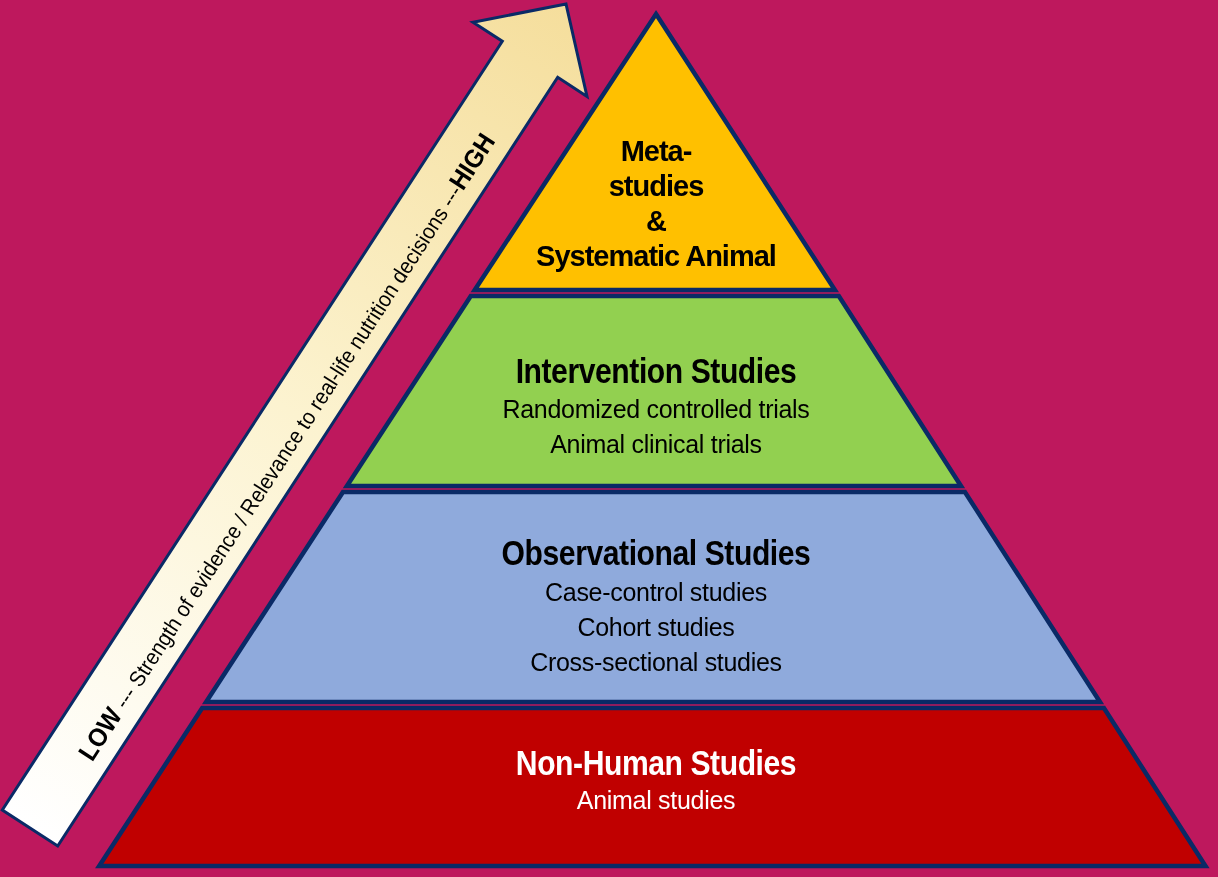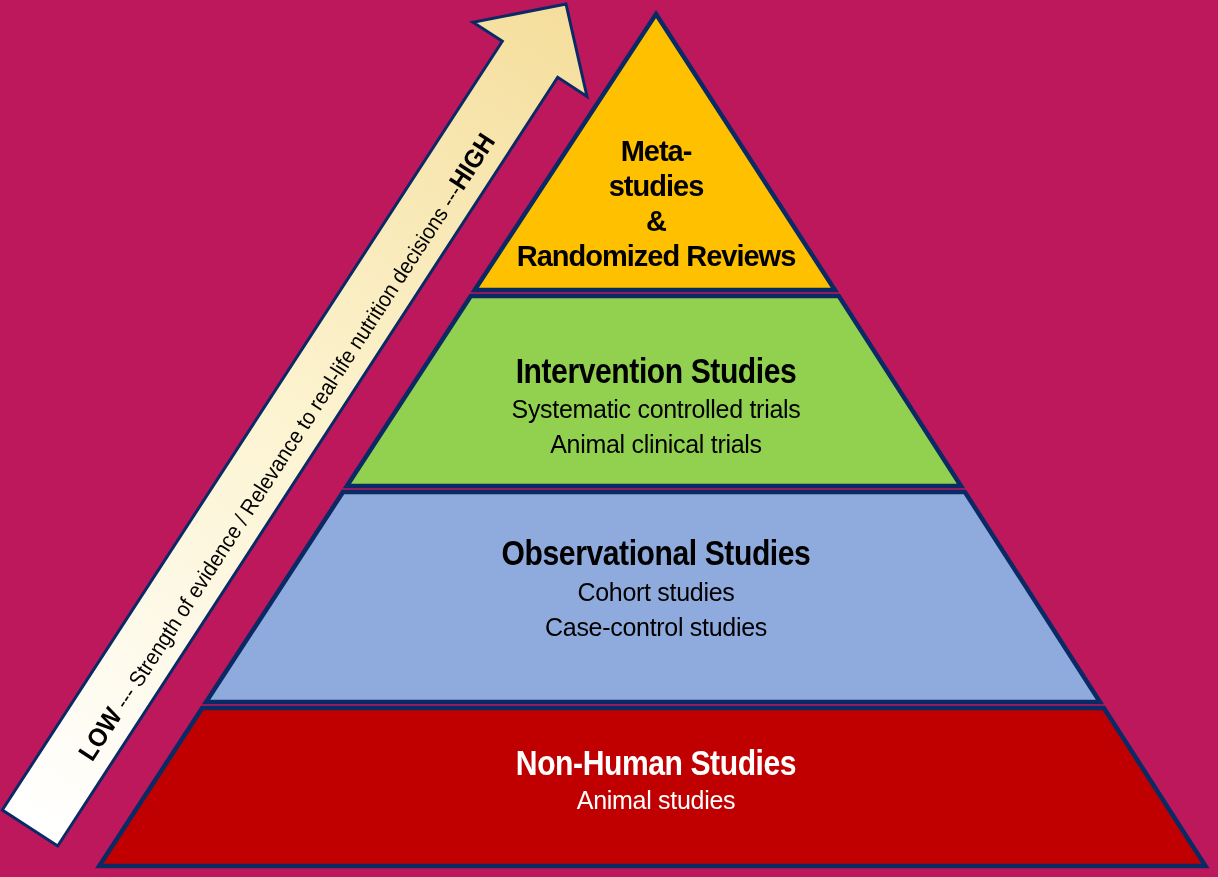--- a/index.html
+++ b/index.html
@@ -53,33 +53,34 @@
 
     <polygon points="343,492 964.9,492 1100,702 206.1,702" stroke-width="4.5" fill="#8FAADC" stroke="#0A2A66"></polygon>
 
     <polygon points="202.2,708 1103.9,708 1205.5,866 99.2,866" stroke-width="4.5" fill="#C00000" stroke="#0A2A66"></polygon>
   </svg>
 
   <div class="txt tier1-lines" style="color: rgb(0, 0, 0);">
     <div>Meta-</div>
     <div>studies</div>
     <div>&amp;</div>
-    <div>Randomized Reviews</div>
+    <div>Systematic Animal</div>
   </div>
 
   <div class="txt heading h2" style="color: rgb(0, 0, 0);">Intervention Studies</div>
   <div class="txt subs s2" style="color: rgb(0, 0, 0);">
-    <div>Systematic controlled trials</div>
+    <div>Randomized controlled trials</div>
     <div>Animal clinical trials</div>
   </div>
 
   <div class="txt heading h3" style="color: rgb(0, 0, 0);">Observational Studies</div>
   <div class="txt subs s3" style="color: rgb(0, 0, 0);">
+    <div>Case-control studies</div>
     <div>Cohort studies</div>
-    <div>Case-control studies</div>
+    <div>Cross-sectional studies</div>
   </div>
 
   <div class="txt heading h4" style="color: rgb(255, 255, 255);">Non-Human Studies</div>
   <div class="txt subs s4" style="color: rgb(255, 255, 255);">
     <div>Animal studies</div>
   </div>
 
   <div class="arrow-label"><span class="endcap">LOW</span><span> --- Strength of evidence / Relevance to real-life nutrition decisions ---</span><span class="endcap">HIGH</span></div>
 
 </div>

